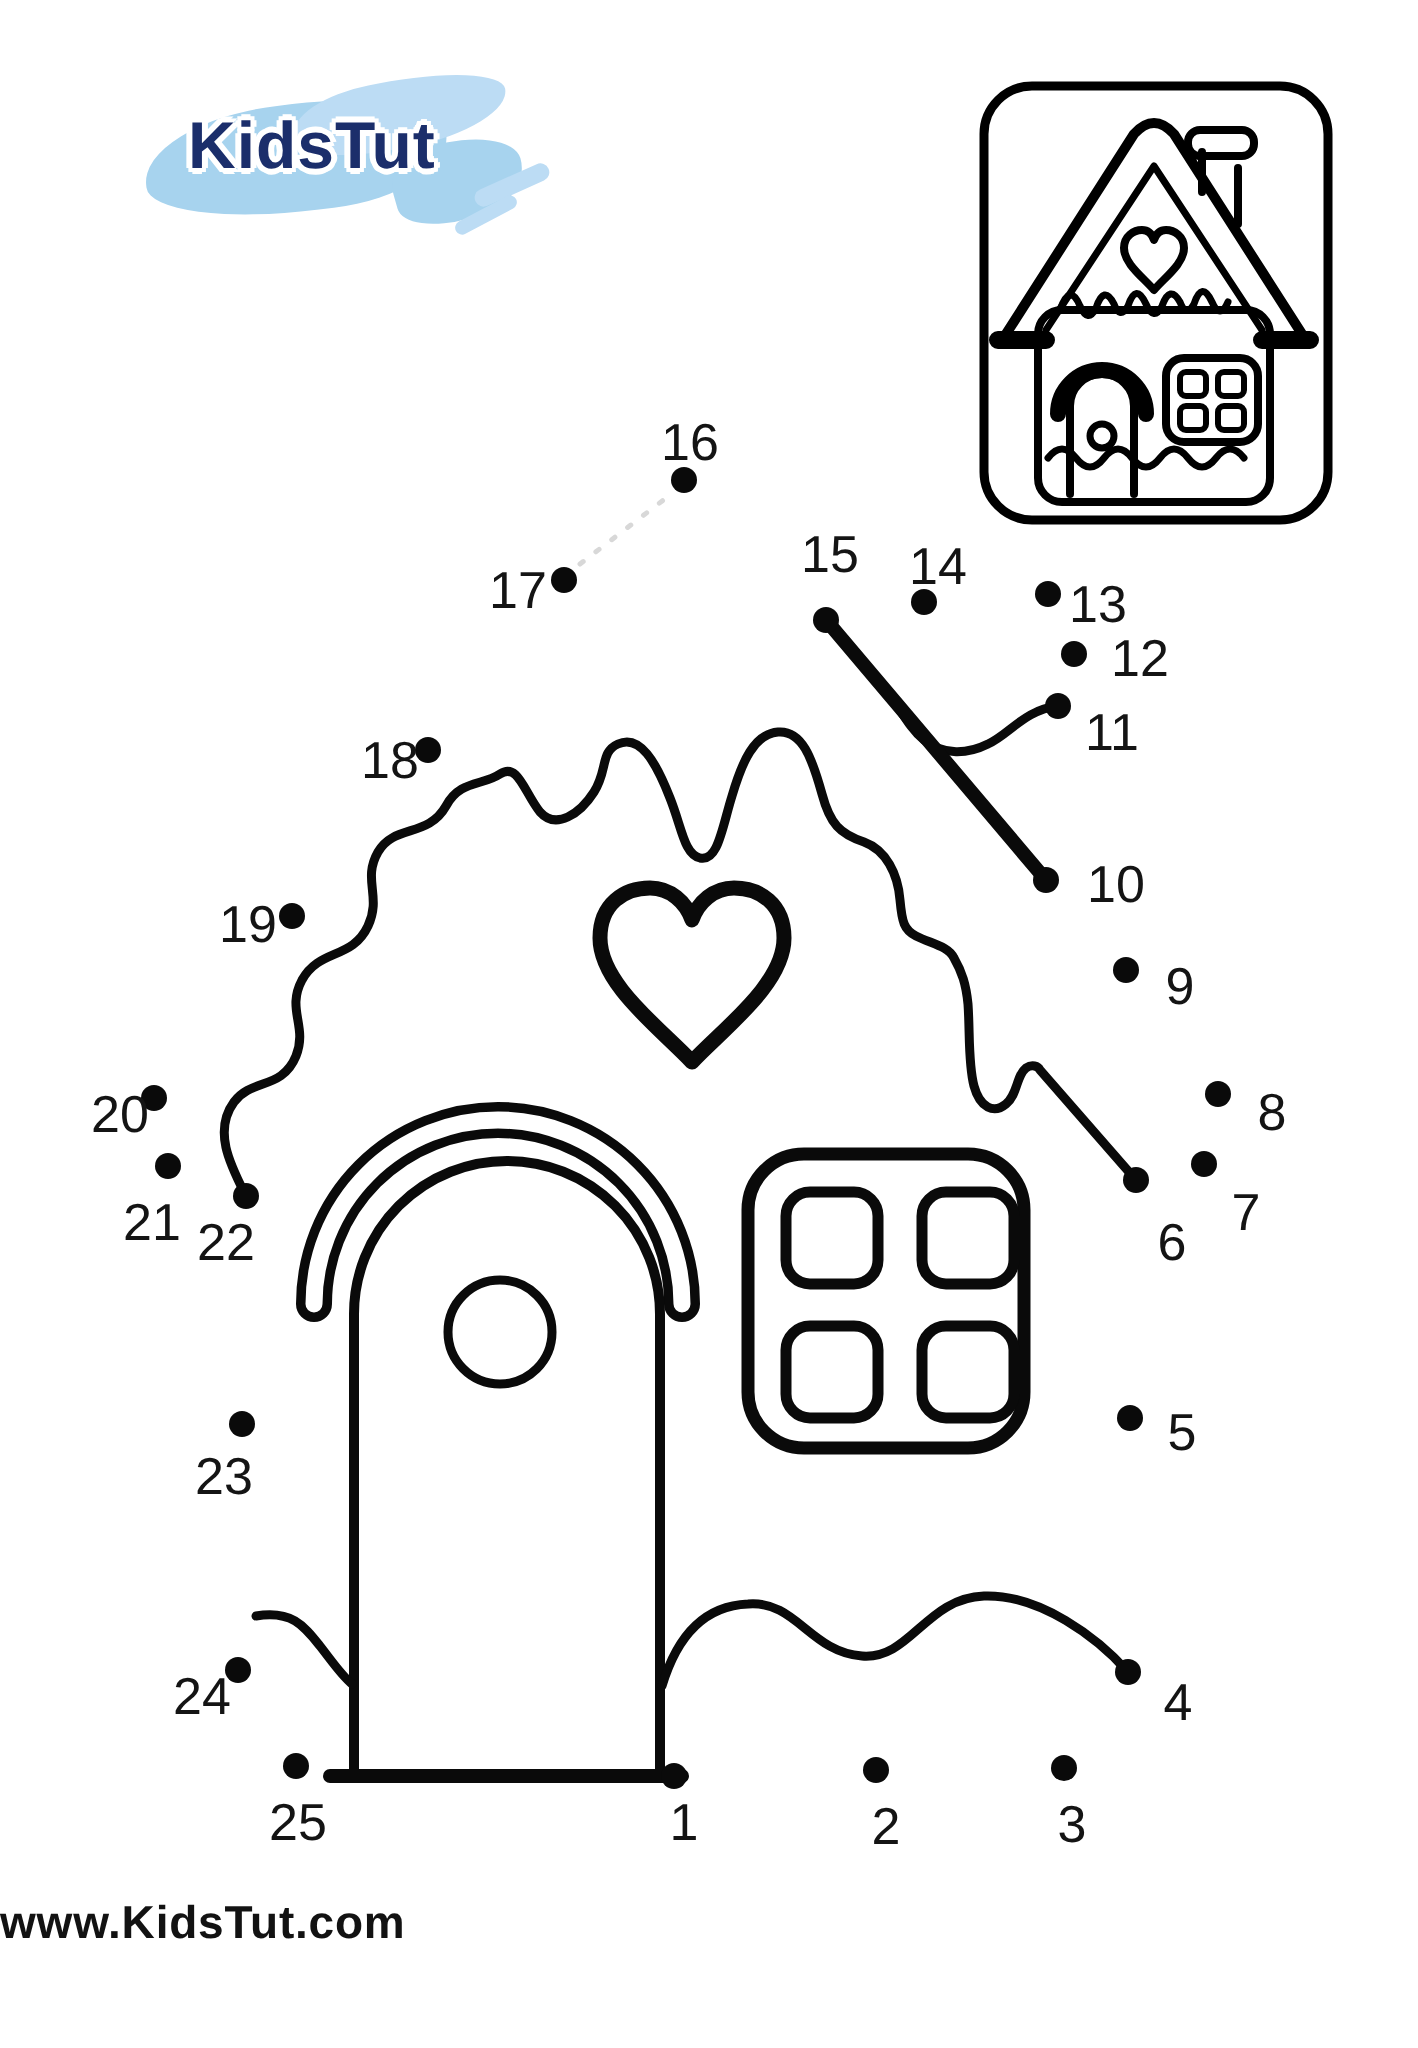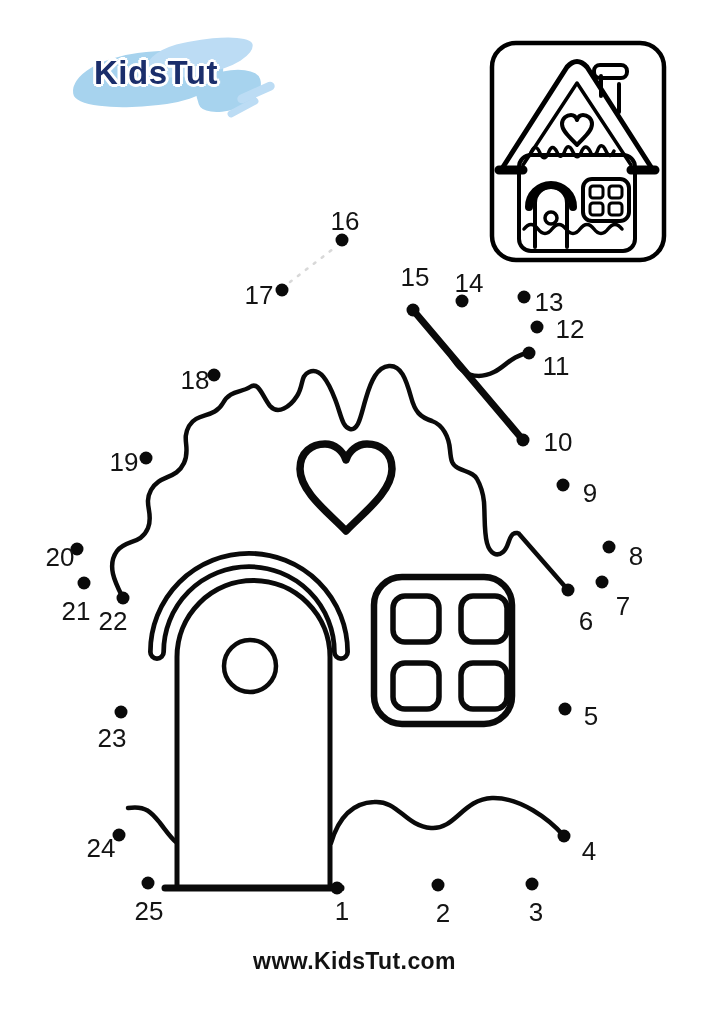--- a/index.html
+++ b/index.html
@@ -30,21 +30,21 @@
   .ref{position:absolute;left:488px;top:38px;width:182px;height:228px;}
   .ref *{fill:none;stroke:#000;stroke-linecap:round;stroke-linejoin:round;}
   
   .puzzle{position:absolute;left:0;top:0;width:709px;height:1024px;}
   .ink{fill:none;stroke:var(--ink,#0a0a0a);stroke-linecap:round;stroke-linejoin:round;}
   .white{fill:none;stroke:#ffffff;stroke-linecap:round;stroke-linejoin:round;}
   .guide{fill:none;stroke:var(--guide,#d8d8d8);stroke-linecap:round;}
   .dot-label{font-family:"Liberation Sans",sans-serif;font-size:26px;fill:#141414;}
   
   .footer{
-    position:absolute;left:0;right:0;top:948px;text-align:center;
+    position:absolute;left:0;right:0;top:948px;
     font-size:23px;font-weight:700;letter-spacing:0.4px;color:var(--footer-color,#121212);
   }
 </style>
 </head>
 <body>
 
 <div class="page">
 
   <div class="logo">
     <div class="brush b1"></div>

